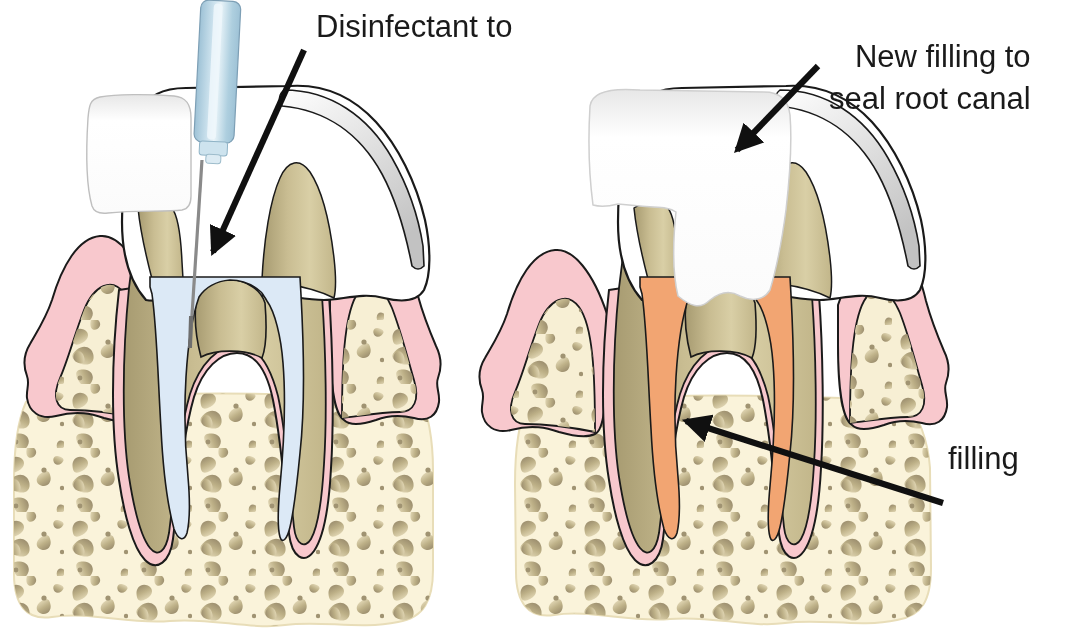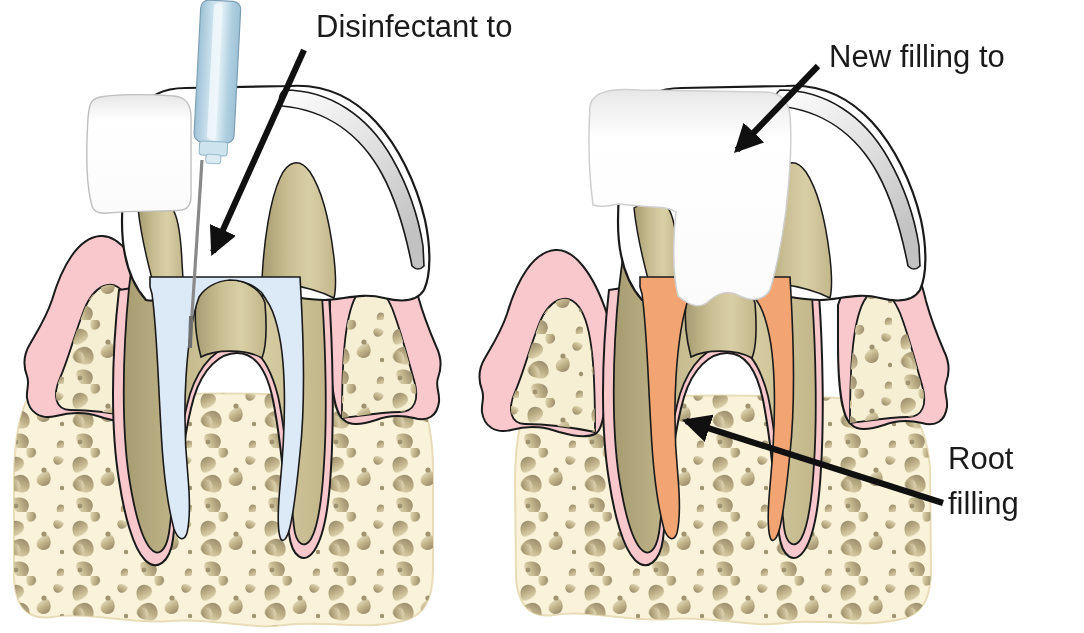--- a/index.html
+++ b/index.html
@@ -176,19 +176,19 @@
     <line x1="818" y1="66" x2="737" y2="150" marker-end="url(#ah)"></line>
     <line x1="943" y1="503" x2="686" y2="421" marker-end="url(#ah)"></line>
   </g>
 </svg>
 
 <div class="fig-label" id="label-disinfectant">
   <span>Disinfectant to</span>
 </div>
 <div class="fig-label" id="label-new-filling">
   <span>New filling to</span>
+  <span>seal root canal</span>
 </div>
 <div class="fig-label" id="label-root-filling">
-  <span>Root</span>
   <span>filling</span>
 </div>
 
 </div>
 
 </body></html>

